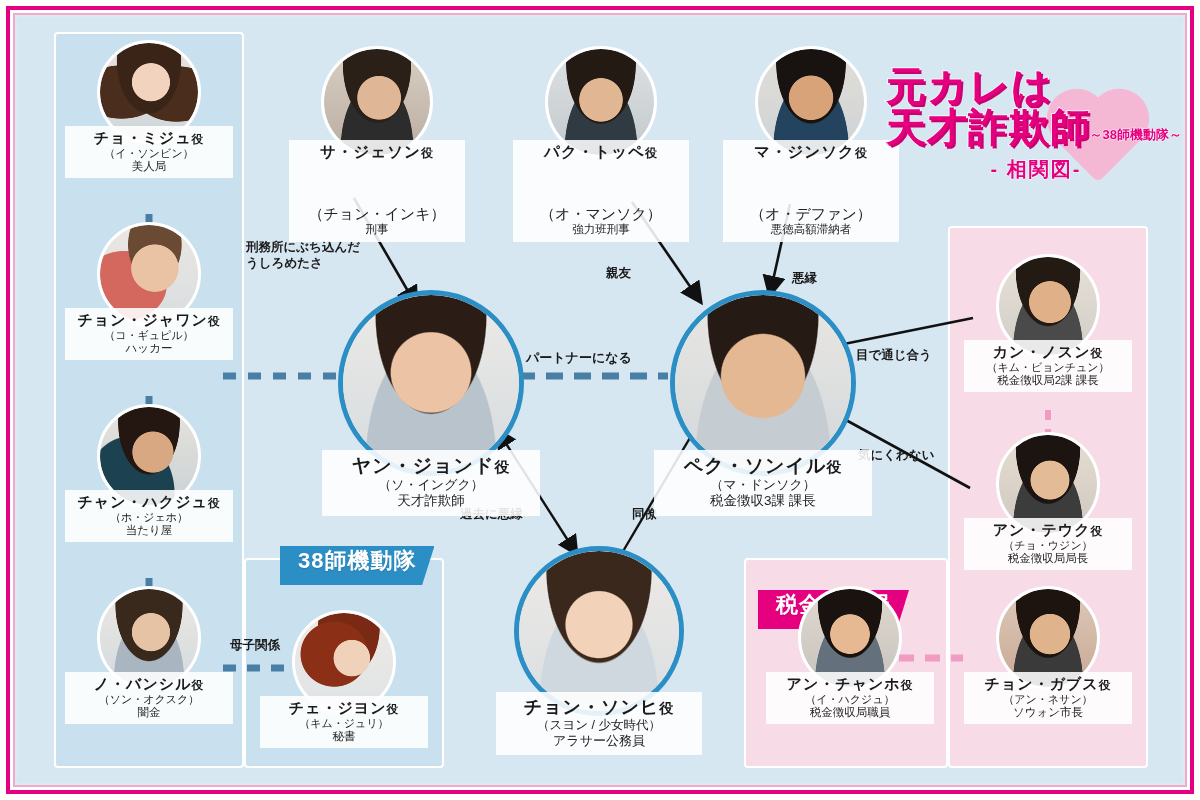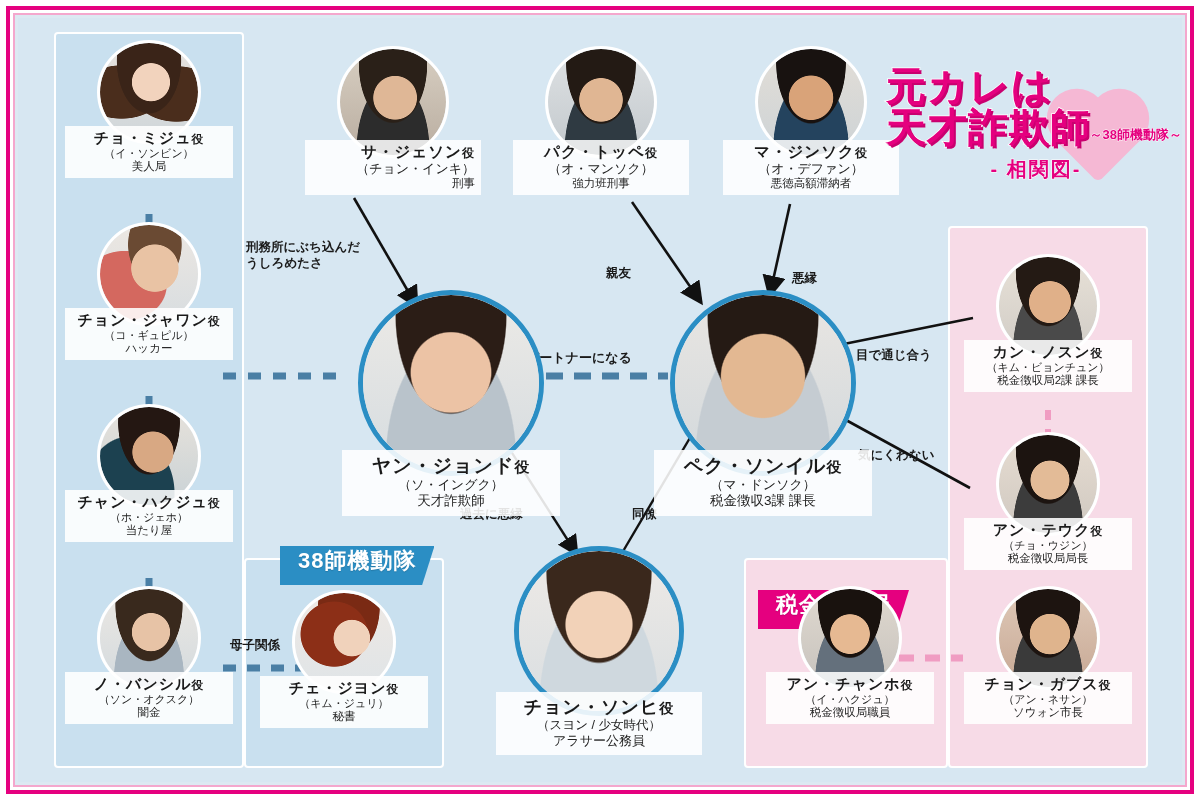--- a/index.html
+++ b/index.html
@@ -111,21 +111,21 @@
   }
   
   .sm .photo { width: 104px; height: 104px; }
   .sm .rolename { font-size: 15px; }
   .sm .actor { font-size: 11px; }
   .sm .job { font-size: 11.5px; }
   .sm .namebox { width: 168px; margin-left: auto; margin-right: auto; }
 
   .md .photo { width: 112px; height: 112px; }
   .md .rolename { font-size: 15.5px; }
-  .md .actor { font-size: 13px; }
+  .md .actor { font-size: 15px; margin-top: 44px; }
   .md .job { font-size: 11.5px; }
   .md .namebox { width: 176px; margin-left:auto; margin-right:auto; }
 
   .lg .photo { width: 186px; height: 186px; }
   .lg .rolename { font-size: 19px; }
   .lg .actor { font-size: 13px; }
   .lg .job { font-size: 13.5px; }
   .lg .namebox { width: 218px; margin-left:auto; margin-right:auto; margin-top: -26px; padding: 5px 6px 7px; }
 
   .xl .photo { width: 170px; height: 170px; }
@@ -355,36 +355,36 @@
           radial-gradient(ellipse at 50% 92%, #a9b6c1 0 50%, transparent 51%),
           linear-gradient(#ece8e3,#d3dade);"></div>
       </div>
       <div class="namebox">
         <div class="rolename"><span>ノ・バンシル</span><span class="yaku">役</span></div>
         <div class="actor">（ソン・オクスク）</div>
         <div class="job">闇金</div>
       </div>
     </div>
 
-    <div class="char sm" style="left:242px; top:572px; width:168px;">
+    <div class="char sm" style="left:242px; top:592px; width:168px;">
       <div class="photo">
         <div class="face" style="background:
           radial-gradient(circle at 58% 46%, #f0d2bb 0 23%, transparent 24%),
           radial-gradient(ellipse at 40% 42%, #8c2f17 0 40%, transparent 41%),
           radial-gradient(ellipse at 55% 14%, #7a2a14 0 40%, transparent 41%),
           linear-gradient(#efe9e4,#dfe4e7);"></div>
       </div>
       <div class="namebox">
         <div class="rolename"><span>チェ・ジヨン</span><span class="yaku">役</span></div>
         <div class="actor">（キム・ジュリ）</div>
         <div class="job">秘書</div>
       </div>
     </div>
 
-    <div class="char md" style="left:287px; top:28px; width:176px;text-align:right;">
+    <div class="char md" style="left:271px; top:28px; width:176px;">
       <div class="photo">
         <div class="face" style="background:
           radial-gradient(circle at 52% 46%, #dfb796 0 27%, transparent 28%),
           radial-gradient(ellipse at 50% 15%, #2a2018 0 45%, transparent 46%),
           radial-gradient(ellipse at 50% 95%, #2c2c2c 0 48%, transparent 49%),
           linear-gradient(#d8cfc2,#b9ada0);"></div>
       </div>
       <div class="namebox">
         <div class="rolename"><span>サ・ジェソン</span><span class="yaku">役</span></div>
         <div class="actor">（チョン・インキ）</div>
@@ -415,21 +415,21 @@
           radial-gradient(ellipse at 50% 96%, #24435e 0 50%, transparent 51%),
           linear-gradient(#e3ded7,#cdd3d6);"></div>
       </div>
       <div class="namebox">
         <div class="rolename"><span>マ・ジンソク</span><span class="yaku">役</span></div>
         <div class="actor">（オ・デファン）</div>
         <div class="job">悪徳高額滞納者</div>
       </div>
     </div>
 
-    <div class="char lg" style="left:324px; top:272px; width:218px;text-align:center;">
+    <div class="char lg" style="left:304px; top:272px; width:218px;text-align:center;">
       <div class="photo ring-blue">
         <div class="face" style="background:
           radial-gradient(circle at 50% 44%, #ecc3a5 0 30%, transparent 31%),
           radial-gradient(ellipse at 50% 12%, #2b1d16 0 44%, transparent 45%),
           radial-gradient(ellipse at 50% 96%, #b9c3cb 0 52%, transparent 53%),
           linear-gradient(#eceae6,#d6dce0);"></div>
       </div>
       <div class="namebox">
         <div class="rolename"><span>ヤン・ジョンド</span><span class="yaku">役</span></div>
         <div class="actor">（ソ・イングク）</div>

